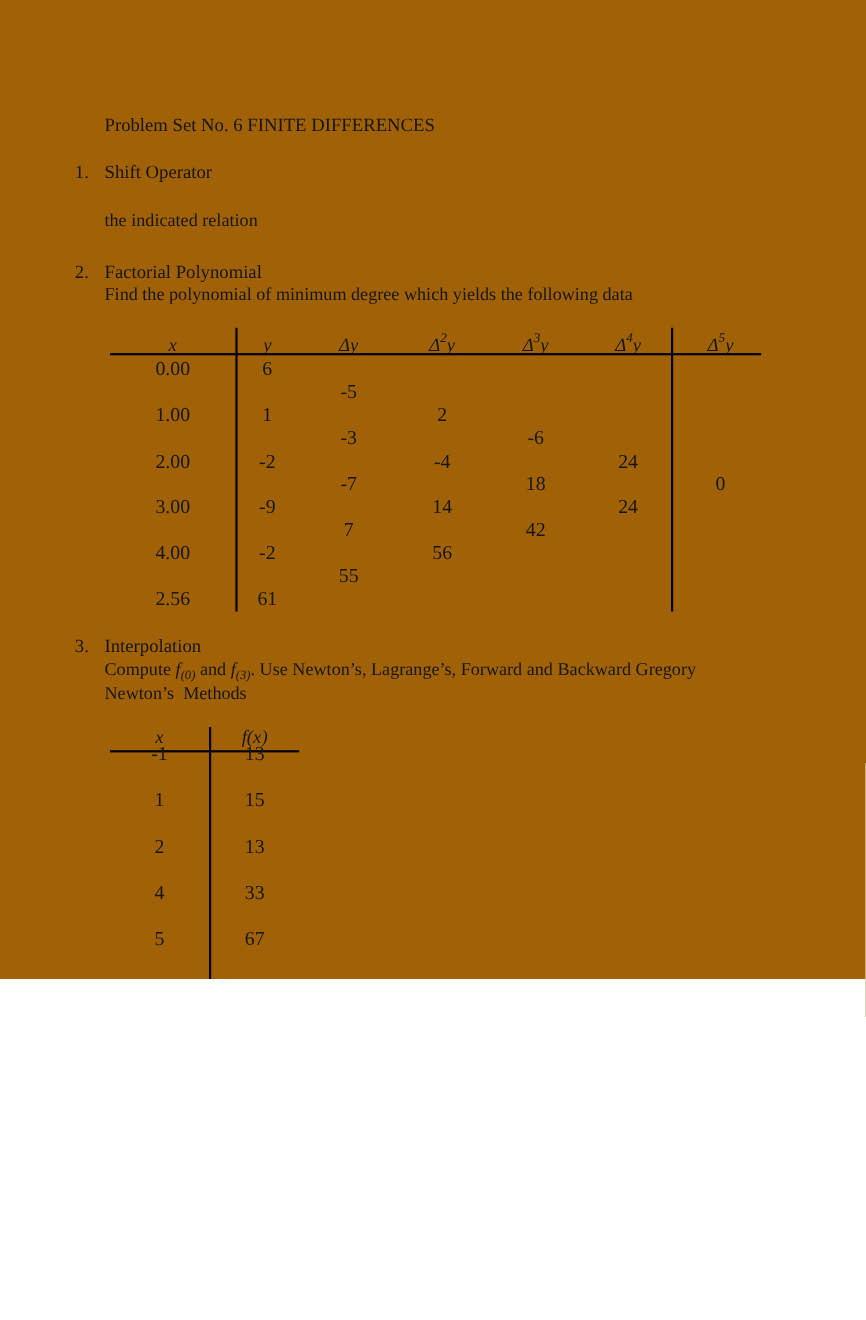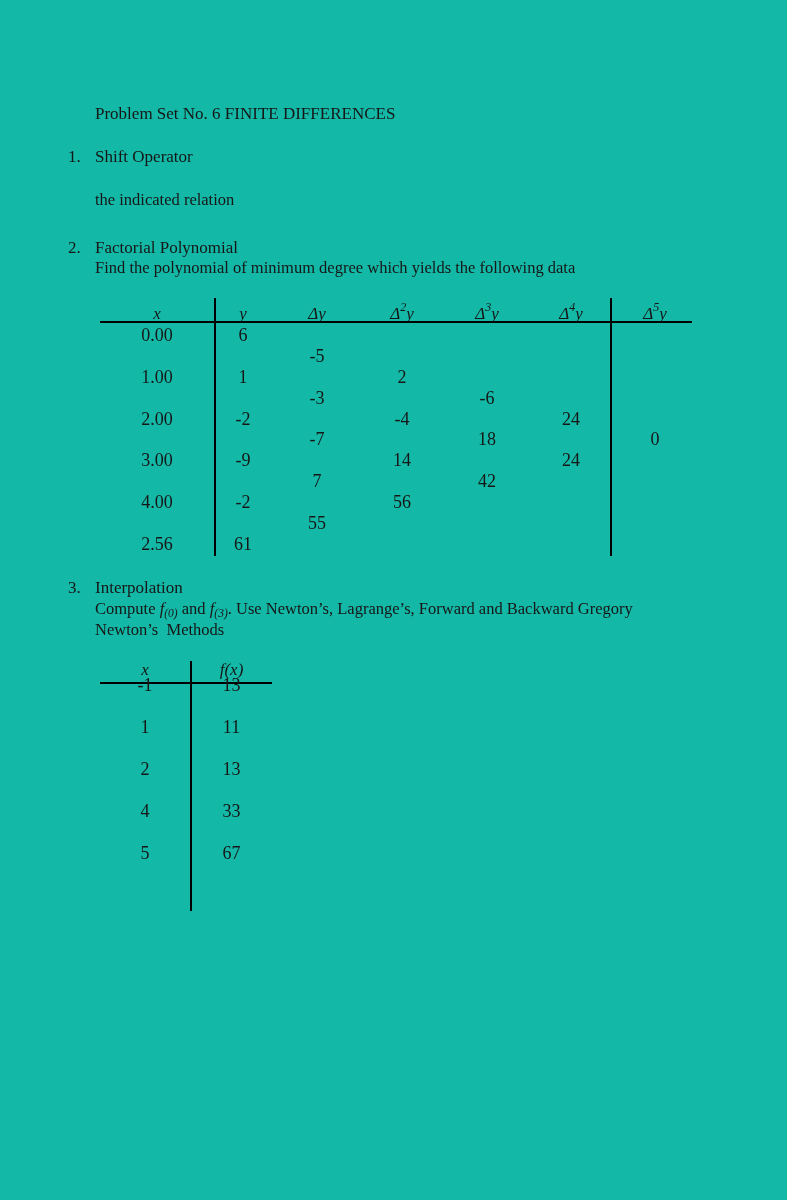--- a/index.html
+++ b/index.html
@@ -1,17 +1,17 @@
 <!DOCTYPE html>
 <html><head>
 <meta charset="utf-8">
 <style>
   html,body { margin:0; padding:0; background:#ffffff; }
   .page {
-    position:relative; width:787px; height:1200px; background:#14b8a6;
+    position:relative; width:787px; height:890px; background:#a16207;
     font-family:"Liberation Serif","DejaVu Serif",serif; color:#161616;
     overflow:hidden;
   }
   .abs { position:absolute; left:95px; white-space:pre; font-size:17px; }
   .title { top:104px; }
   .num  { left:68px; }
   .bodyline { font-size:16.5px; }
 
   .t1n, .t1h { top:147px; }
   .t1a { top:169px; }
@@ -168,21 +168,21 @@
     <div class="igrid ihead">
       <div class="dcell hcell">x</div>
       <div class="dcell hcell">f(x)</div>
     </div>
     <div class="hline"></div>
     <div class="vline"></div>
     <div class="igrid ibody">
         <div class="dcell">-1</div>
         <div class="dcell">13</div>
         <div class="dcell">1</div>
-        <div class="dcell">11</div>
+        <div class="dcell">15</div>
         <div class="dcell">2</div>
         <div class="dcell">13</div>
         <div class="dcell">4</div>
         <div class="dcell">33</div>
         <div class="dcell">5</div>
         <div class="dcell">67</div>
       </div>
   </div>
 
 </div>

